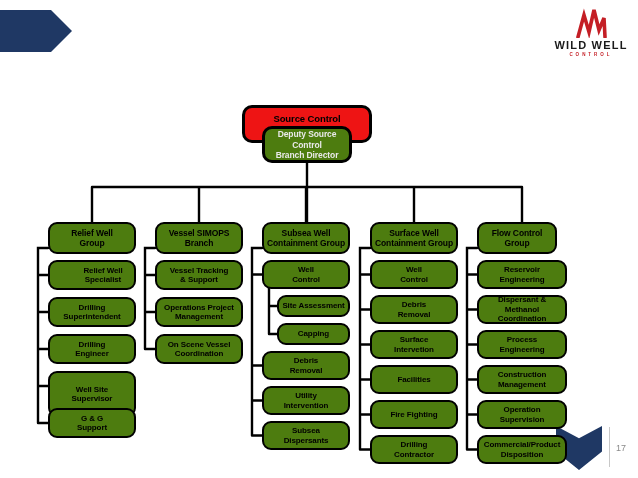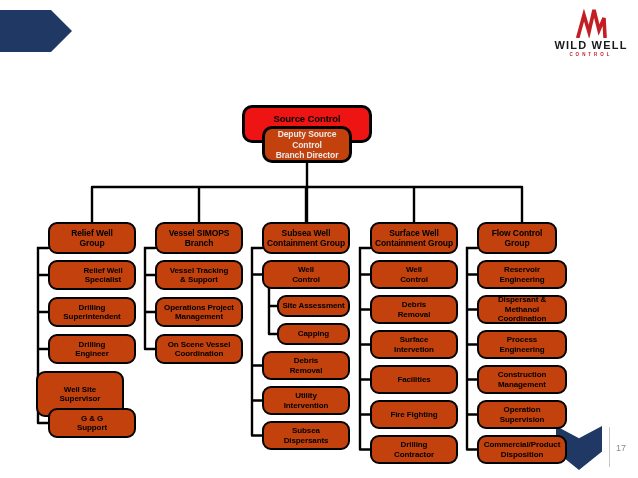--- a/index.html
+++ b/index.html
@@ -21,21 +21,21 @@
     font-size:11px; font-weight:bold; color:#1a1a1a; letter-spacing:1.2px;
     white-space:nowrap;
   }
   .logo .subtitle{
     font-size:4.5px; font-weight:bold; color:#c41e25; letter-spacing:3px;
     margin-top:1px; white-space:nowrap;
   }
   
   #connector-svg{ position:absolute; left:0; top:0; z-index:0; }
   .box{
-    position:absolute; box-sizing:border-box; background:#c2410c;
+    position:absolute; box-sizing:border-box; background:#4d7c0f;
     border:2.5px solid #000; border-radius:9px;
     display:flex; align-items:center; justify-content:center;
     text-align:center; font-weight:bold; font-size:8px; line-height:1.18;
     color:#000; white-space:pre-line; z-index:1; letter-spacing:-0.1px;
     padding:1px 2px;
   }
   .box.root{ background:#EE1414; font-size:9.5px; border-width:3px; border-radius:10px;margin-top:33px; }
   .box.deputy{ color:#E9E9E9; border-width:3px; border-radius:10px; font-size:8.5px; }
   .box.group{ font-size:8.5px; }
   
@@ -81,21 +81,21 @@
 Branch Director</div>
 
   <div id="columns">
       <div class="box group" style="left: 48px; top: 222px; width: 88px; height: 32px;">Relief Well
 Group</div>
       <div class="box" style="left: 48px; top: 260px; width: 88px; height: 30px; padding-left: 24px;">Relief Well Specialist</div>
       <div class="box" style="left: 48px; top: 297px; width: 88px; height: 30px;">Drilling
 Superintendent</div>
       <div class="box" style="left: 48px; top: 334px; width: 88px; height: 30px;">Drilling
 Engineer</div>
-      <div class="box" style="left: 36px; top: 371px; width: 88px; height: 46px;">Well Site
+      <div class="box" style="left: 48px; top: 371px; width: 88px; height: 46px;">Well Site
 Supervisor</div>
       <div class="box" style="left: 48px; top: 408px; width: 88px; height: 30px;">G &amp; G
 Support</div>
       <div class="box group" style="left: 155px; top: 222px; width: 88px; height: 32px;">Vessel SIMOPS
 Branch</div>
       <div class="box" style="left: 155px; top: 260px; width: 88px; height: 30px;">Vessel Tracking
 &amp; Support</div>
       <div class="box" style="left: 155px; top: 297px; width: 88px; height: 30px;">Operations Project
 Management</div>
       <div class="box" style="left: 155px; top: 334px; width: 88px; height: 30px;">On Scene Vessel

